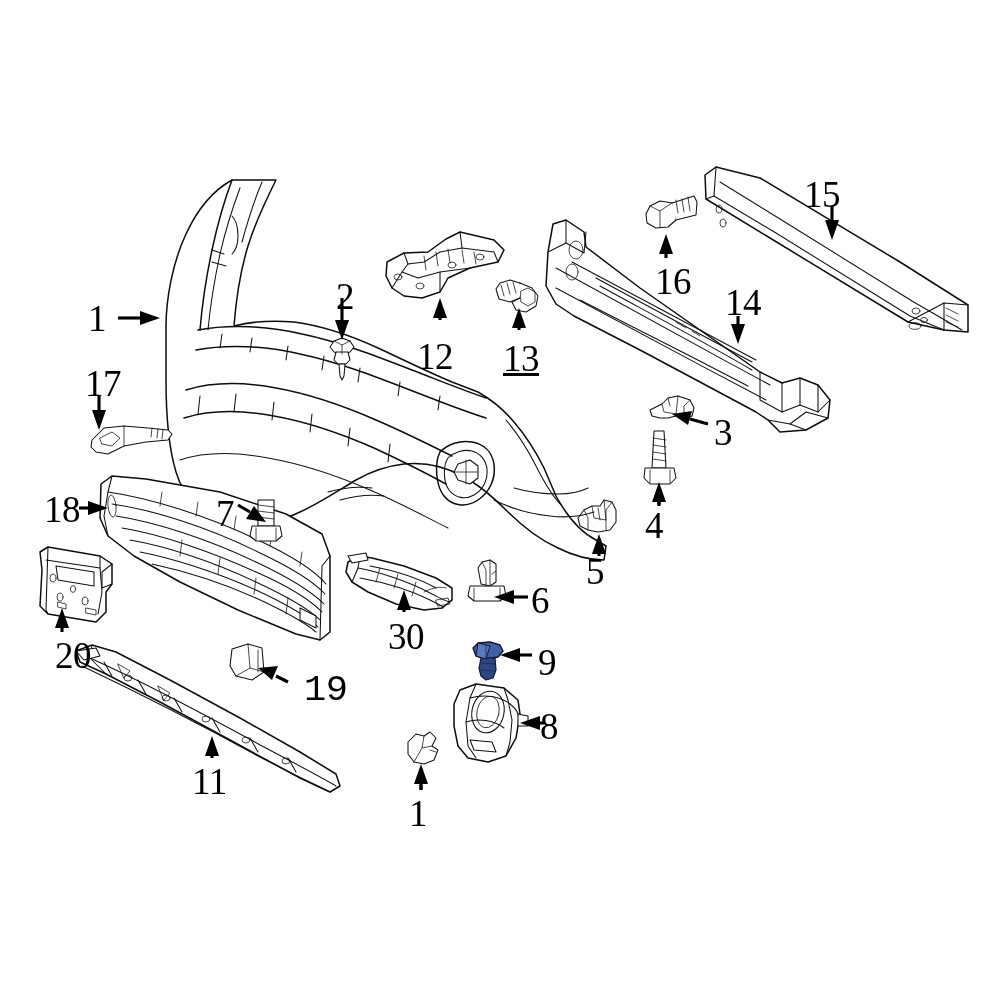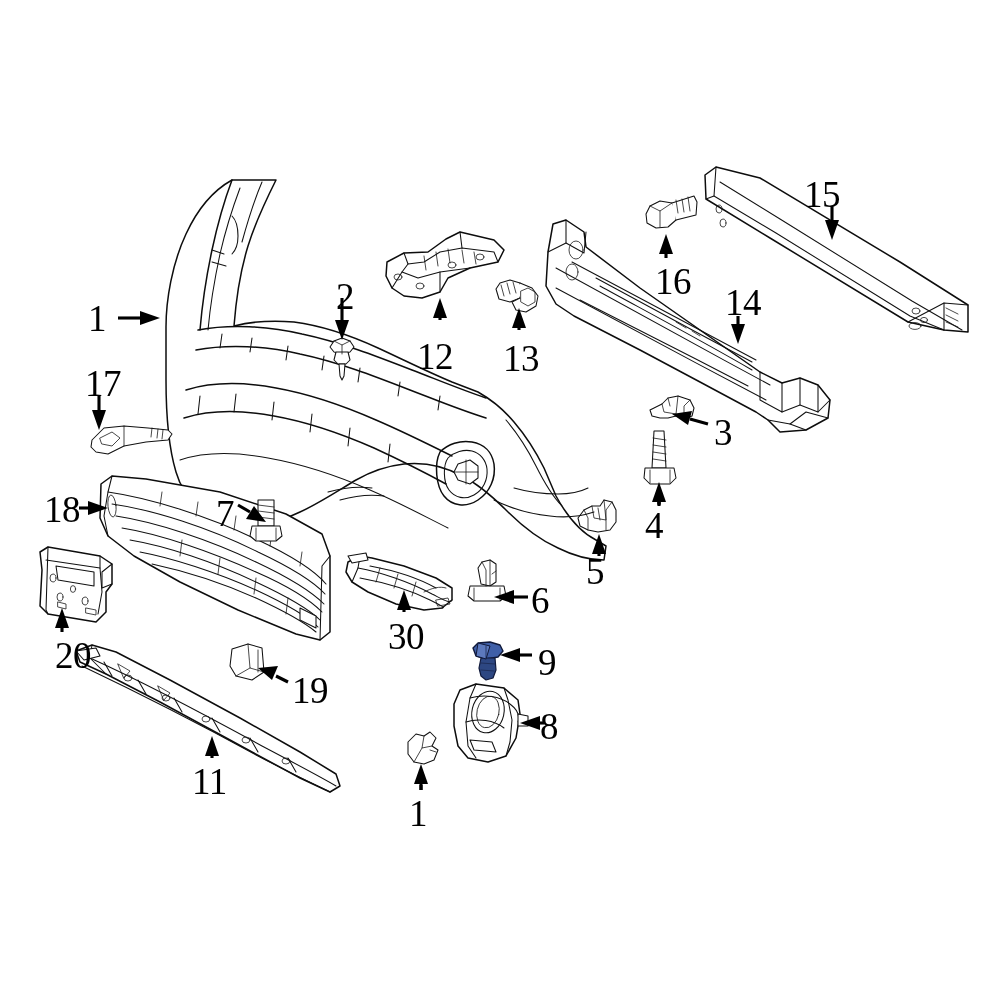--- a/index.html
+++ b/index.html
@@ -501,23 +501,23 @@
   <div class="callout" style="left:714px; top:414px;">3</div>
   <div class="callout" style="left:645px; top:507px;">4</div>
   <div class="callout" style="left:586px; top:553px;">5</div>
   <div class="callout" style="left:531px; top:582px;">6</div>
   <div class="callout" style="left:216px; top:495px;">7</div>
   <div class="callout" style="left:540px; top:708px;">8</div>
   <div class="callout" style="left:538px; top:644px;">9</div>
   <div class="callout" style="left:409px; top:795px;">1</div>
   <div class="callout" style="left:192px; top:763px;">11</div>
   <div class="callout" style="left:417px; top:330px;margin-top:8px;">12</div>
-  <div class="callout" style="left:503px; top:340px;">13</div>
+  <div class="callout" style="left:503px; top:340px;text-decoration:underline;">13</div>
   <div class="callout" style="left:725px; top:284px;">14</div>
   <div class="callout" style="left:776px; top:176px;margin-left:28px;">15</div>
   <div class="callout" style="left:655px; top:263px;">16</div>
   <div class="callout" style="left:85px;  top:365px;">17</div>
   <div class="callout" style="left:44px;  top:491px;">18</div>
-  <div class="callout" style="left:292px; top:672px;">19</div>
+  <div class="callout" style="left:304px; top:672px;font-family:Liberation Mono, monospace;">19</div>
   <div class="callout" style="left:43px;  top:637px;margin-left:12px;">20</div>
   <div class="callout" style="left:388px; top:618px;">30</div>
 
 </div>
 
 </body></html>

